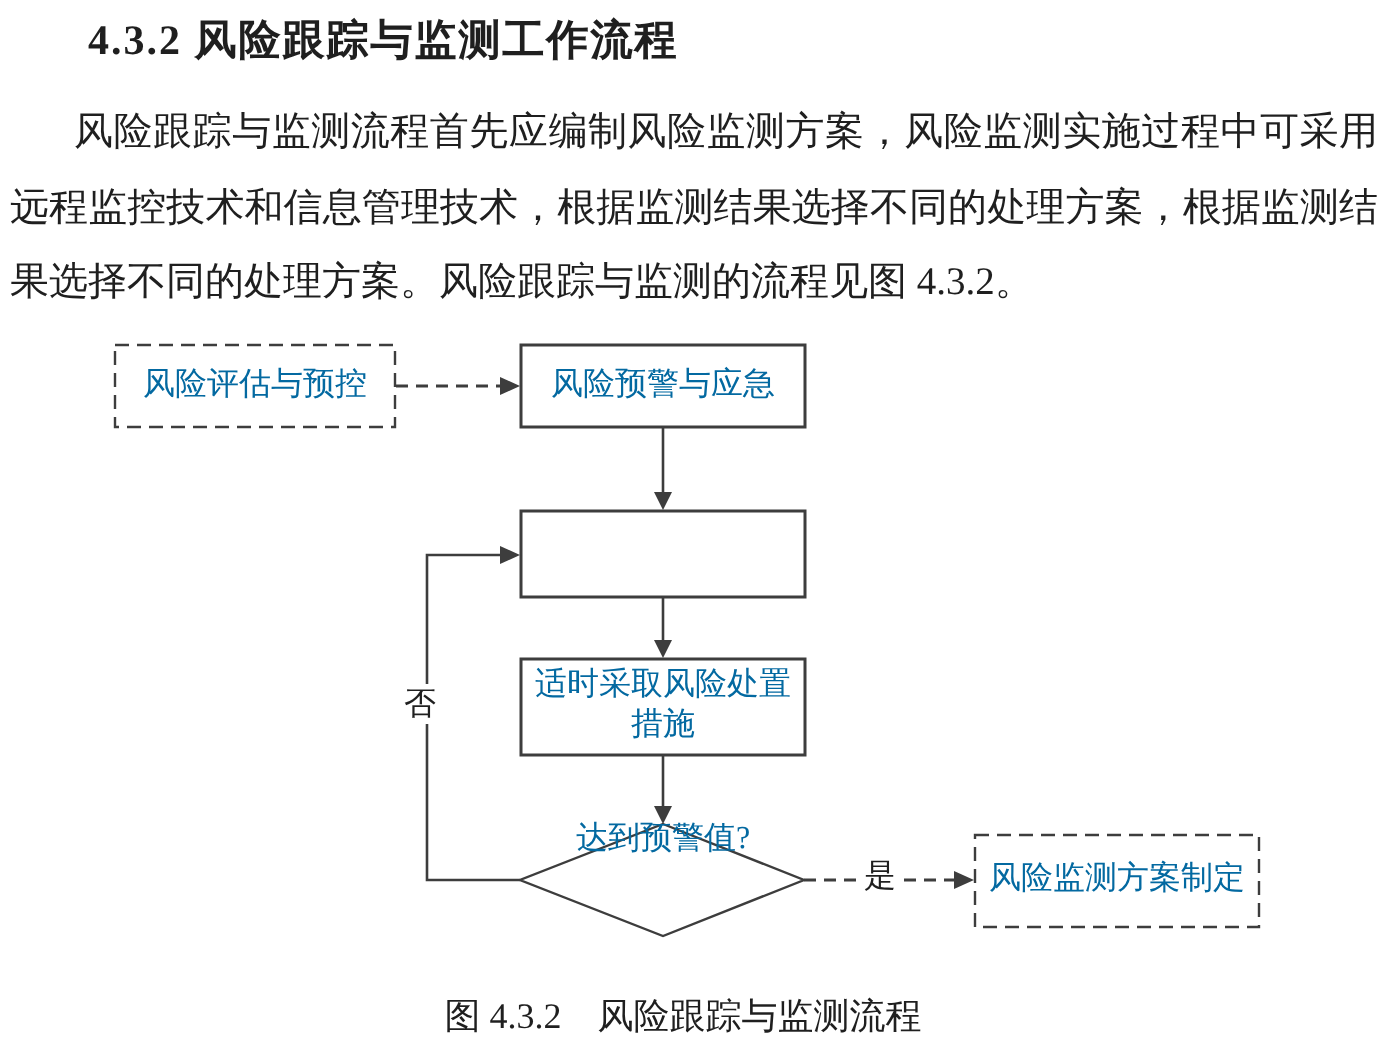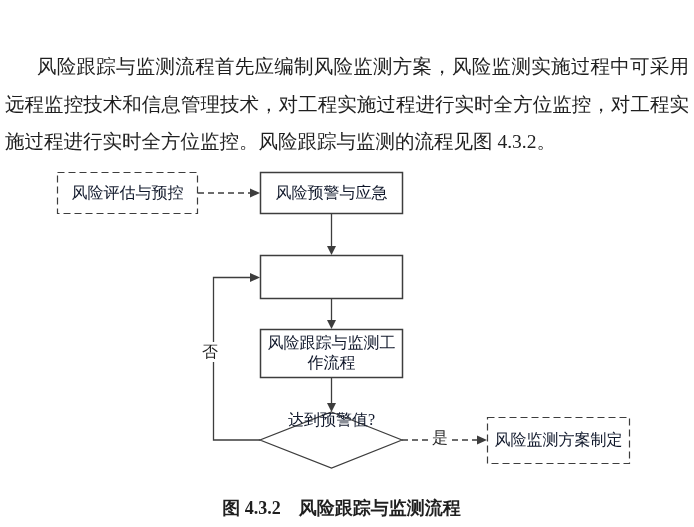--- a/index.html
+++ b/index.html
@@ -36,48 +36,49 @@
   }
   .node-label {
     position: absolute;
     z-index: 1;
     display: flex;
     align-items: center;
     justify-content: center;
     text-align: center;
     font-size: 16px;
     line-height: 20px;
-    color: #0f172a;
+    color: #0369a1;
   }
   .edge-label {
     position: absolute;
     z-index: 2;
     width: 20px; height: 20px;
     display: flex;
     align-items: center;
     justify-content: center;
     font-size: 16px;
     background: #ffffff;
   }
   .figure-caption {
     position: absolute;
     left: 0; top: 496px;
     width: 683px;
     text-align: center;
     font-size: 18px;
-    font-weight: bold;
+    font-weight: normal;
   }
 </style>
 </head>
 <body>
 
 <div class="page">
 
+  <div class="heading">4.3.2 风险跟踪与监测工作流程</div>
 
-  <div class="body-paragraph">风险跟踪与监测流程首先应编制风险监测方案，风险监测实施过程中可采用远程监控技术和信息管理技术，对工程实施过程进行实时全方位监控，对工程实施过程进行实时全方位监控。风险跟踪与监测的流程见图 4.3.2。</div>
+  <div class="body-paragraph">风险跟踪与监测流程首先应编制风险监测方案，风险监测实施过程中可采用远程监控技术和信息管理技术，根据监测结果选择不同的处理方案，根据监测结果选择不同的处理方案。风险跟踪与监测的流程见图 4.3.2。</div>
 
   <svg class="flowchart-svg" width="694" height="527" xmlns="http://www.w3.org/2000/svg">
     <g stroke="#3d3d3d" fill="none">
       <rect x="57.5" y="172.5" width="140" height="41" stroke-width="1.2" stroke-dasharray="7 4"></rect>
       <rect x="260.5" y="172.5" width="142" height="41" stroke-width="1.5"></rect>
       <rect x="260.5" y="255.5" width="142" height="43" stroke-width="1.5"></rect>
       <rect x="260.5" y="329.5" width="142" height="48" stroke-width="1.5"></rect>
       <polygon points="331.5,412 402,440 331.5,468 260,440" stroke-width="1.2"></polygon>
       <rect x="487.5" y="417.5" width="142" height="46" stroke-width="1.2" stroke-dasharray="7 4"></rect>
 
@@ -96,21 +97,21 @@
       <polygon points="260,277.5 250,273 250,282"></polygon>
       <polygon points="487,440 477,435.5 477,444.5"></polygon>
     </g>
   </svg>
 
   <div class="node-label" style="left:57px; top:172px; width:141px; height:41px;">风险评估与预控</div>
 
   <div class="node-label" style="left:260px; top:172px; width:143px; height:41px;">风险预警与应急</div>
 
 
-  <div class="node-label" style="left:261px; top:329px; width:141px; height:48px;">风险跟踪与监测工作流程</div>
+  <div class="node-label" style="left:261px; top:329px; width:141px; height:48px;">适时采取风险处置措施</div>
 
   <div class="node-label" style="left:260px; top:392px; width:143px; height:56px;">达到预警值?</div>
 
   <div class="node-label" style="left:487px; top:417px; width:143px; height:46px;">风险监测方案制定</div>
 
   <div class="edge-label" style="left:200px; top:342px;">否</div>
 
   <div class="edge-label" style="left:430px; top:428px;">是</div>
 
   <div class="figure-caption">图 4.3.2　风险跟踪与监测流程</div>

